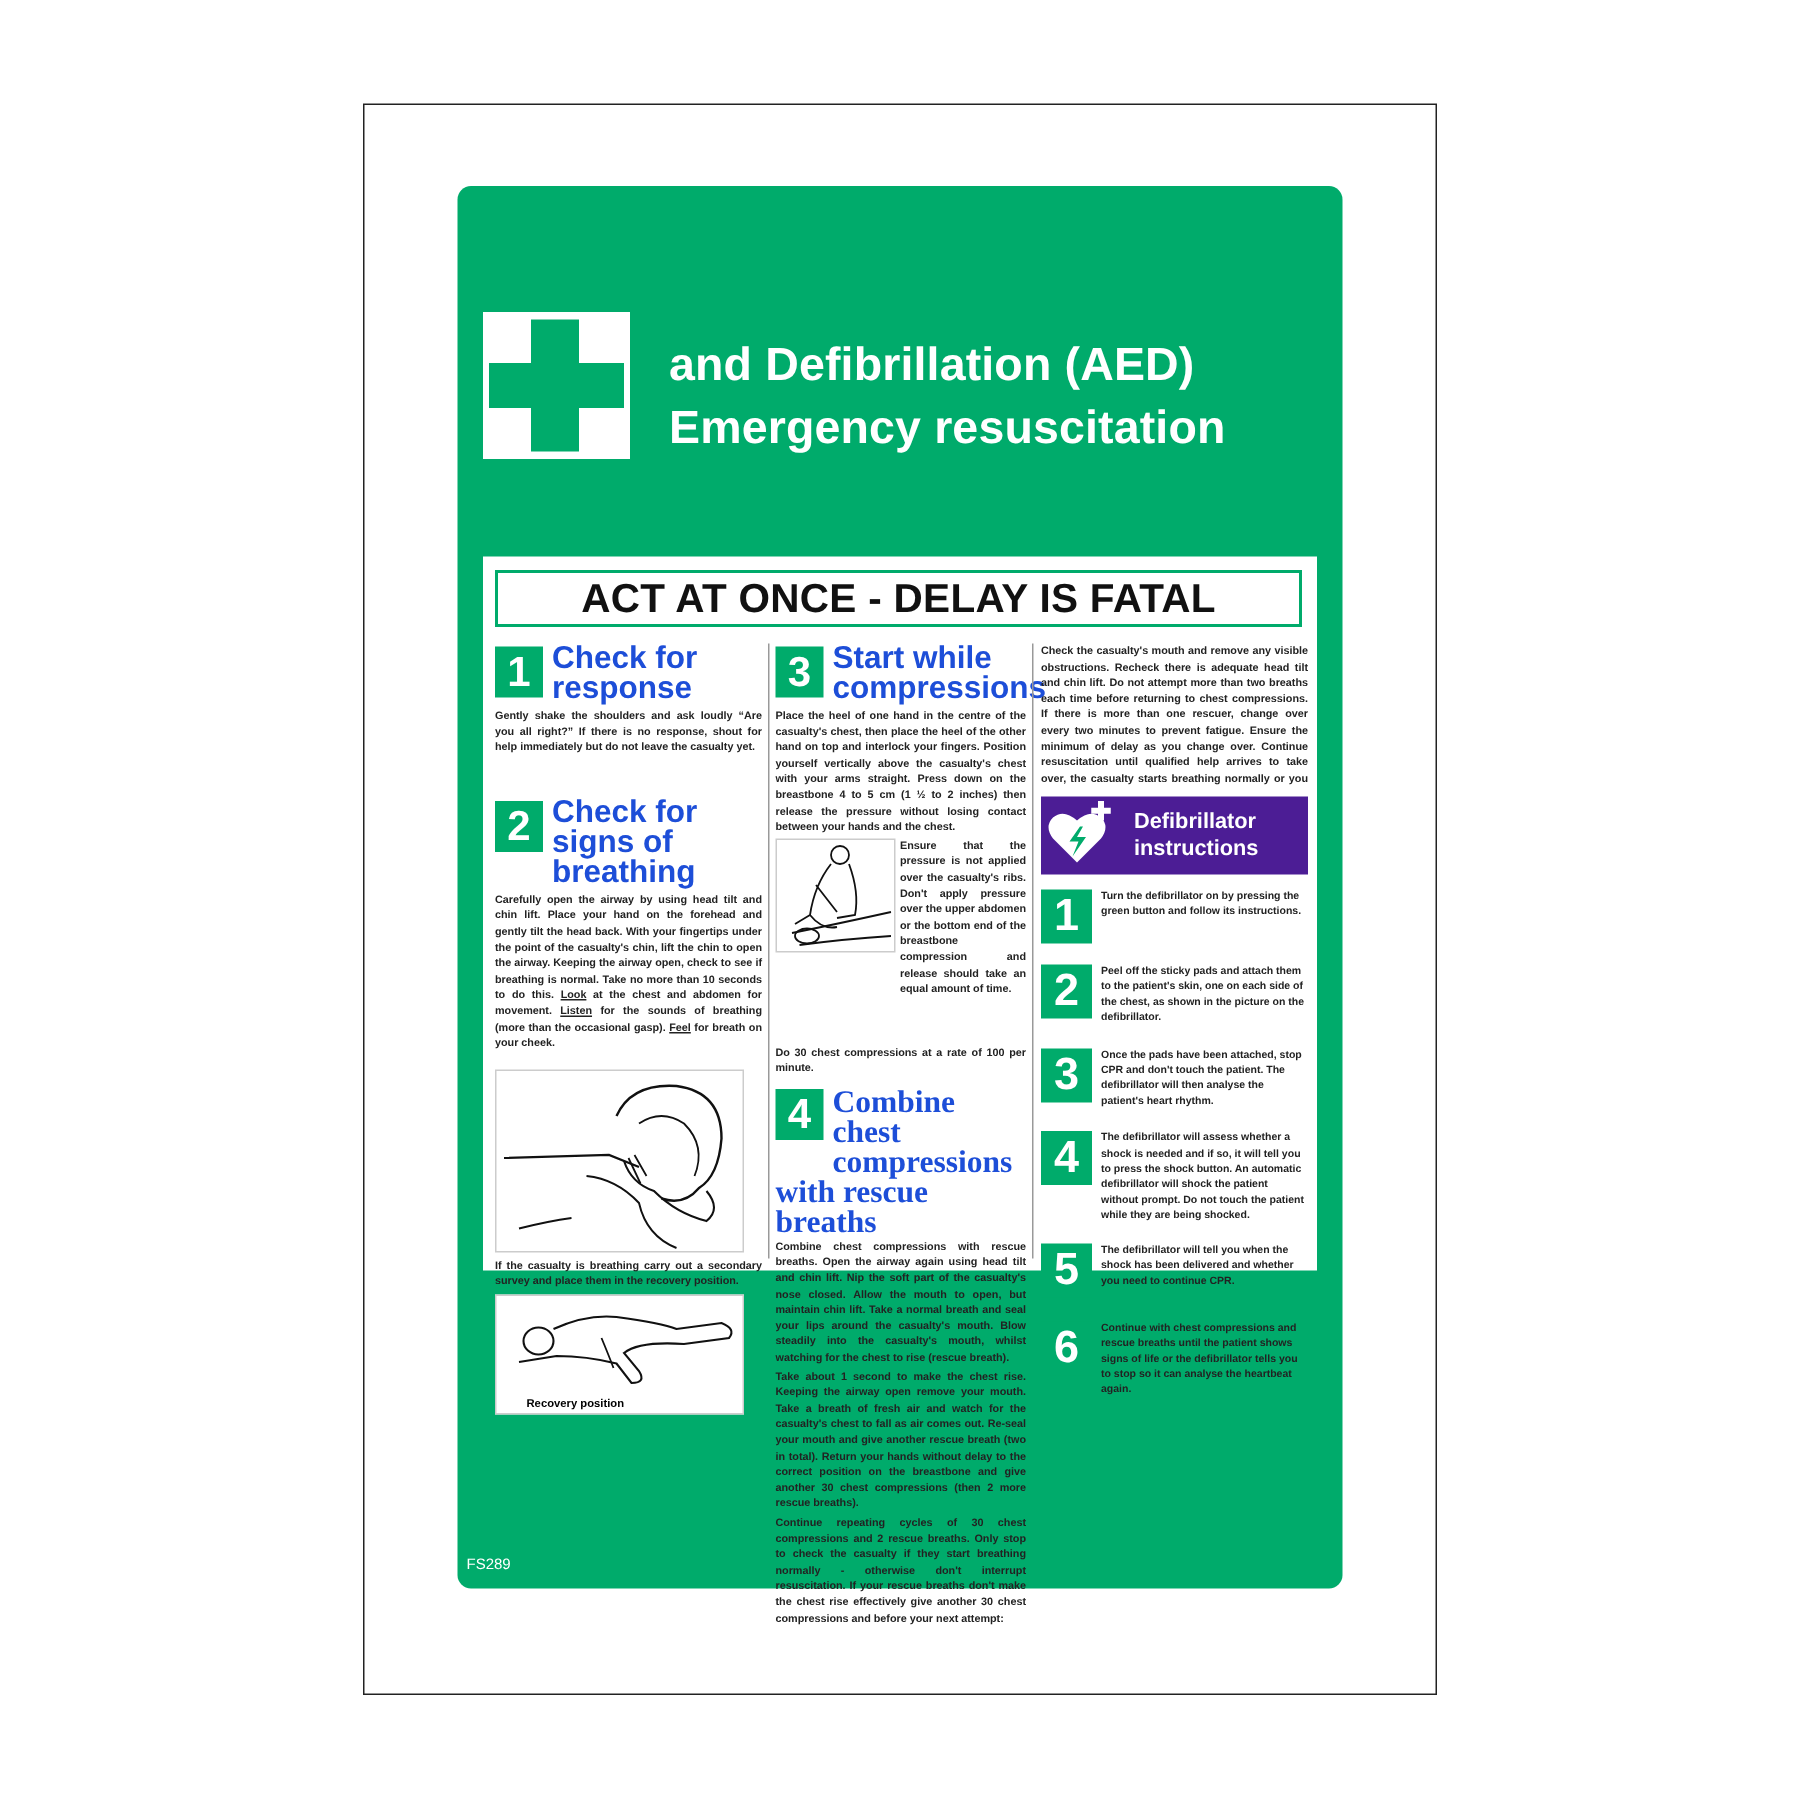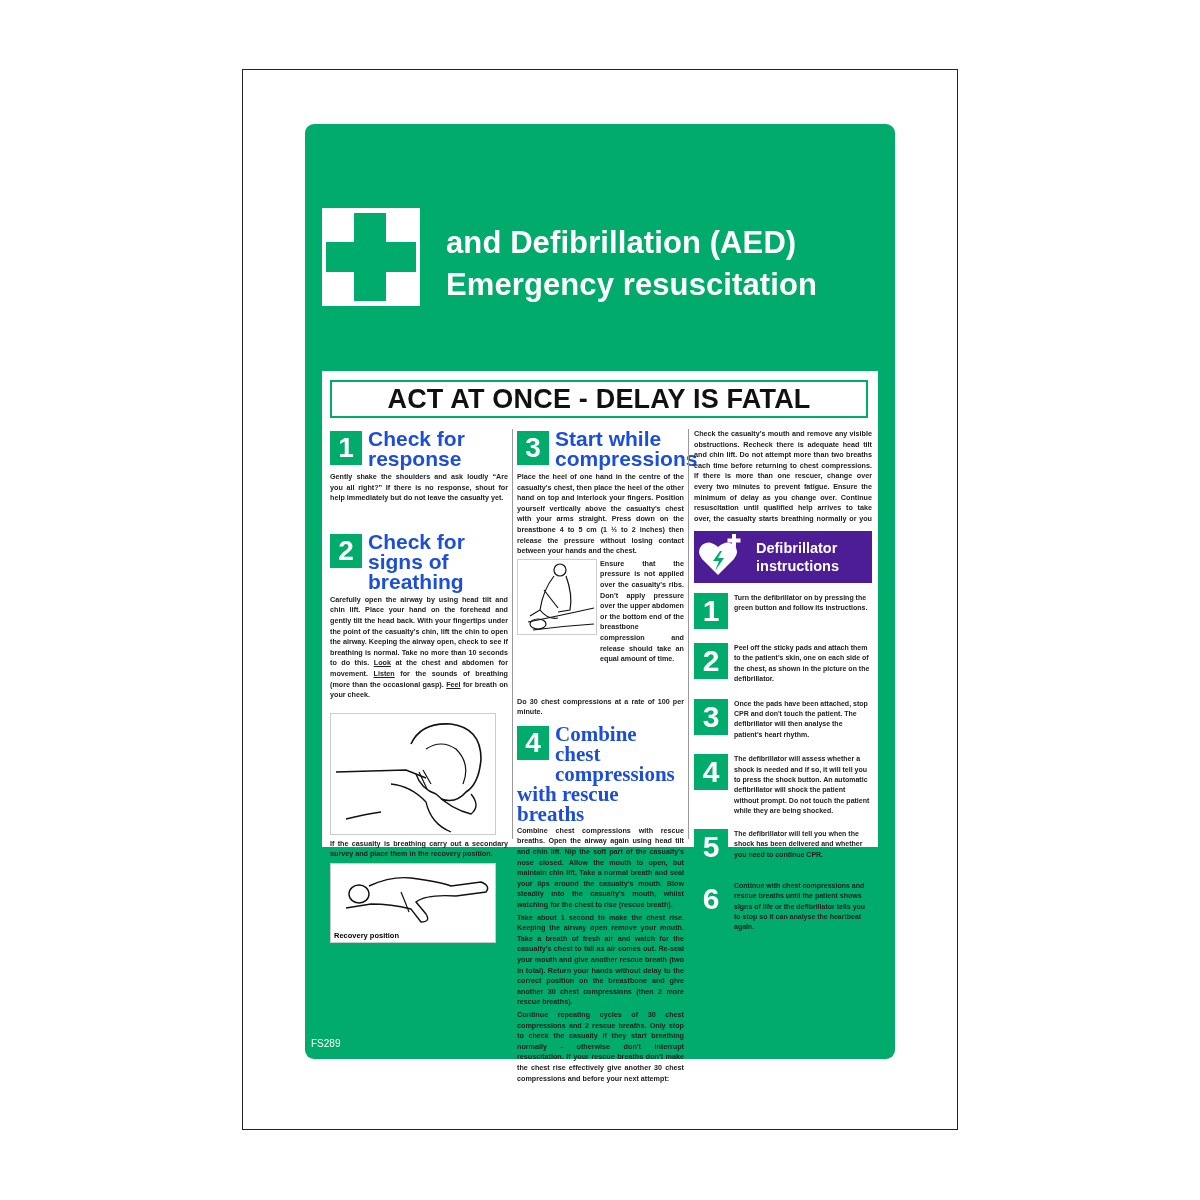--- a/index.html
+++ b/index.html
@@ -78,21 +78,21 @@
         </svg>
       </div>
       <div class="body">If the casualty is breathing carry out a secondary survey and place them in the recovery position.</div>
 
       <div class="illus" style="width:166px;height:80px;margin:3px 0 4px 0;">
         <svg width="164" height="62" viewBox="0 0 164 62">
           <ellipse cx="28" cy="30" rx="10" ry="9" stroke="#111" stroke-width="1.4" fill="none"></ellipse>
           <path d="M38 22 Q60 12 80 14 Q110 18 120 22 L150 18 Q160 22 155 28 L125 32 Q95 30 85 38 L95 50 Q100 58 90 58 L80 45 Q60 40 40 40 L15 44" stroke="#111" stroke-width="1.4" fill="none"></path>
           <path d="M70 28 Q75 40 78 48" stroke="#111" stroke-width="1.2" fill="none"></path>
         </svg>
-        <div style="position:absolute;left:3px;bottom:2px;font-size:7.5px;font-weight:bold;margin-top:39px;">Recovery position</div>
+        <div style="position:absolute;left:20px;bottom:2px;font-size:7.5px;font-weight:bold;margin-top:39px;">Recovery position</div>
       </div>
     </div>
 
     <div class="col col2">
       <div class="step-head">
         <div class="num">3</div>
         <div class="step-title" style="width:125px;">Start while compressions</div>
       </div>
       <div class="body">Place the heel of one hand in the centre of the casualty's chest, then place the heel of the other hand on top and interlock your fingers. Position yourself vertically above the casualty's chest with your arms straight. Press down on the breastbone 4 to 5 cm (1 ½ to 2 inches) then release the pressure without losing contact between your hands and the chest.</div>
       <div style="display:flex;margin-top:2px;">

